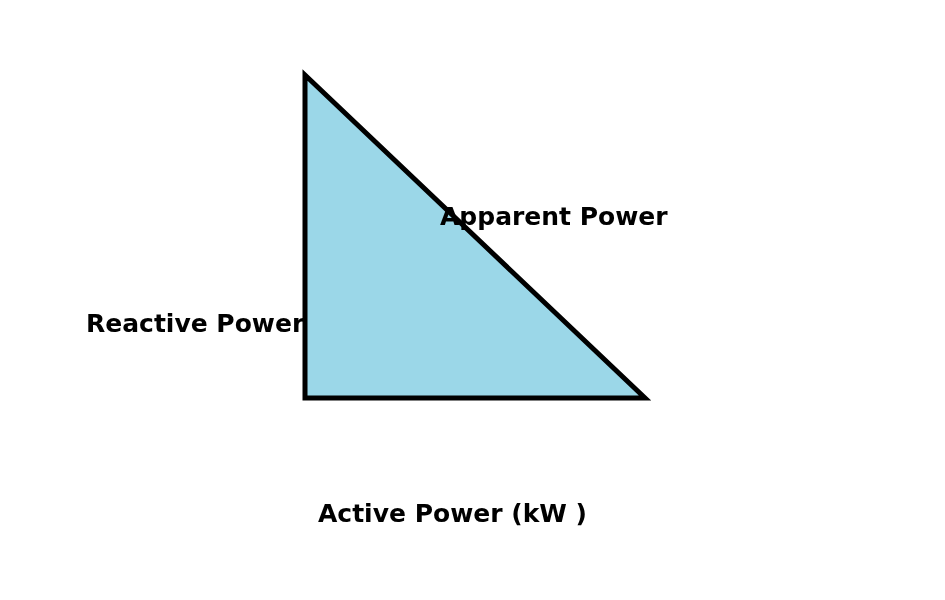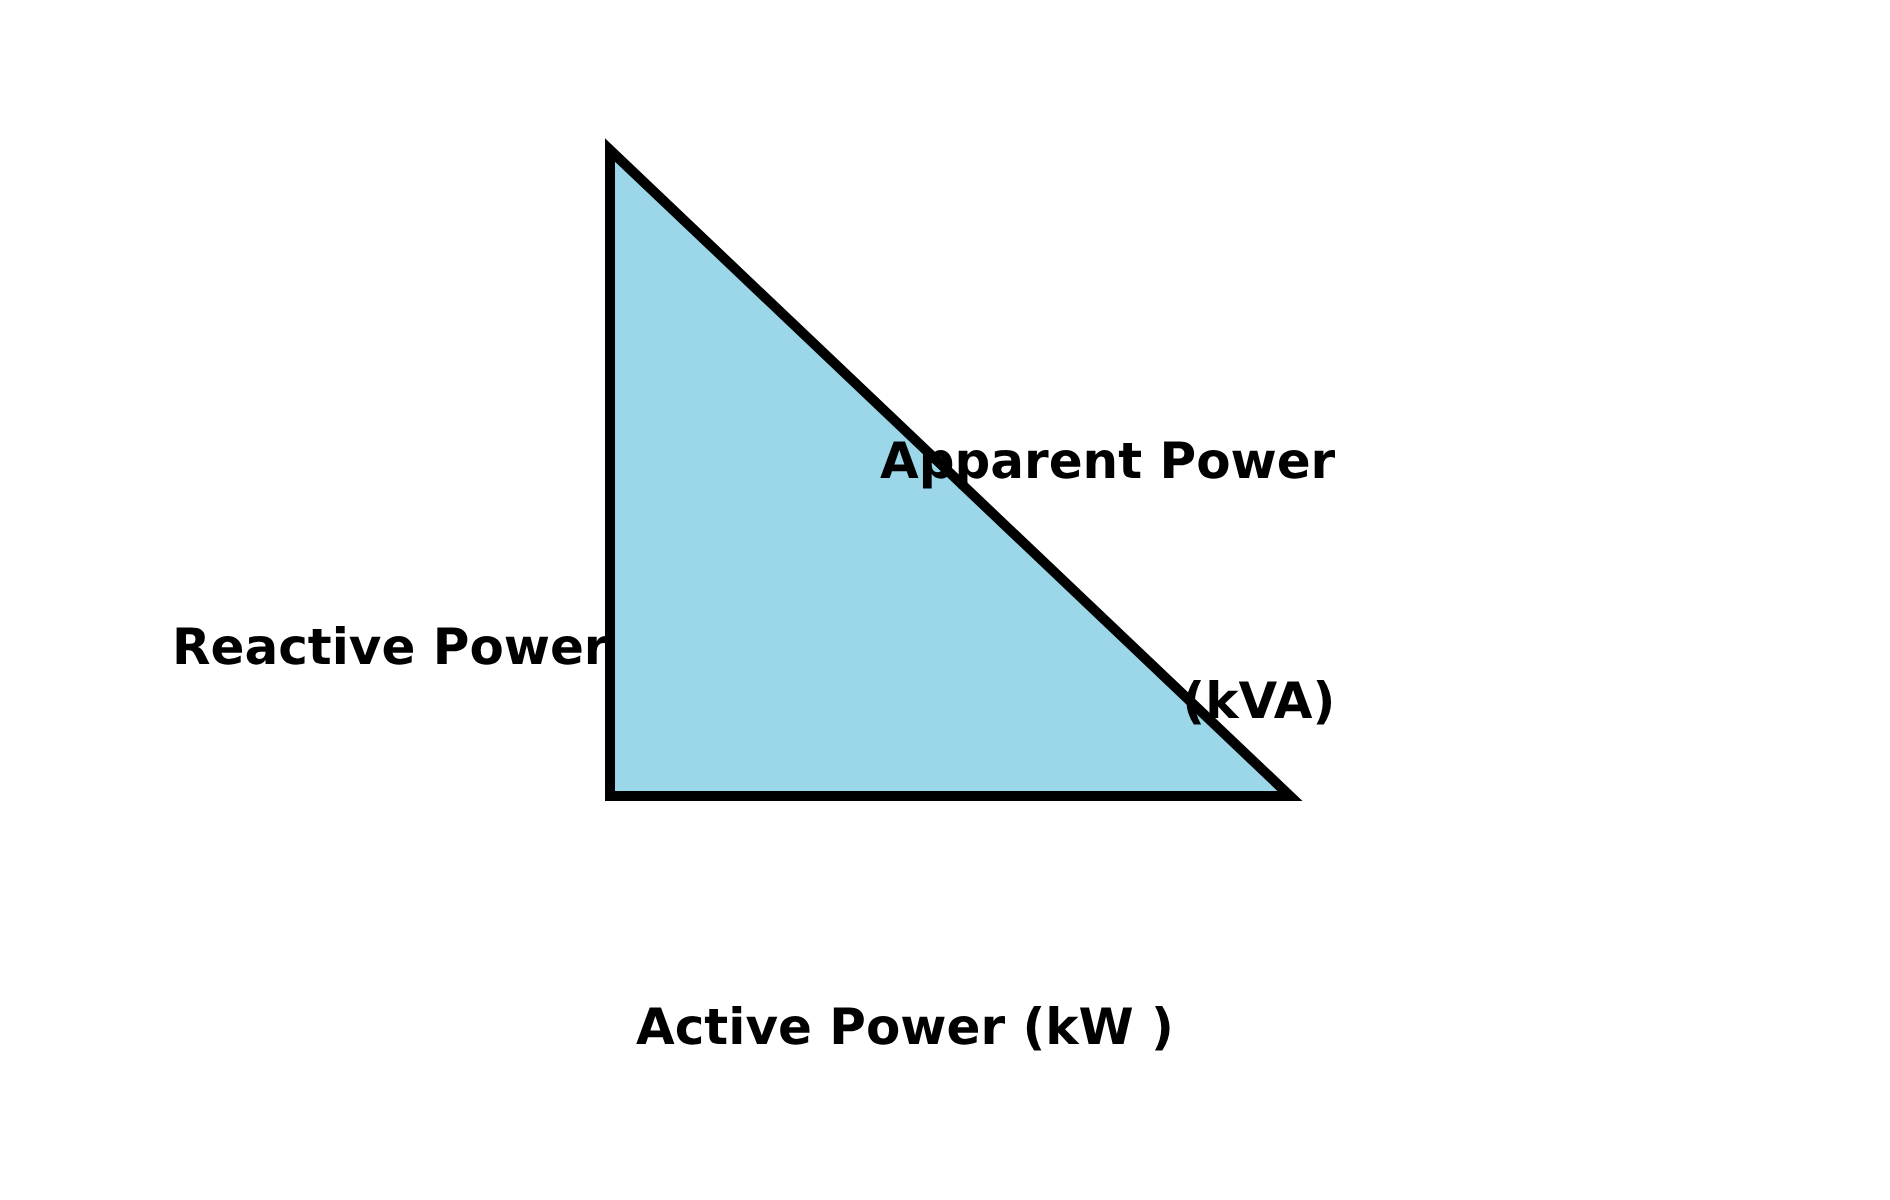--- a/index.html
+++ b/index.html
@@ -45,22 +45,22 @@
   }
 
   #label-reactive-power {
     left: 86px;
     top: 224px;
     text-align: left;
   }
 
   #label-apparent-power {
     left: 440px;
-    top: 131px;
-    text-align: right;
+    top: 117px;
+    text-align: center;
   }
 
   #label-active-power {
     left: 318px;
     top: 414px;
     text-align: left;
   }
 
   .label-line {
     display: block;
@@ -74,20 +74,19 @@
   <svg id="power-triangle-svg" viewBox="0 0 945 600" xmlns="http://www.w3.org/2000/svg">
     <polygon points="305,75 305,398 645,398" fill="#9BD7E8" stroke="#000000" stroke-width="5" stroke-linejoin="miter" stroke-miterlimit="10"></polygon>
   </svg>
 
   <div class="diagram-label" id="label-reactive-power" style="color: rgb(0, 0, 0);">
     <span class="label-line">Reactive Power</span>
   </div>
 
   <div class="diagram-label" id="label-apparent-power" style="color: rgb(0, 0, 0);">
     <span class="label-line">Apparent Power</span>
-    <span class="label-line">(kVA)</span>
   </div>
 
   <div class="diagram-label" id="label-active-power" style="color: rgb(0, 0, 0);">
     <span class="label-line">Active Power (kW )</span>
   </div>
 
 </div>
 
 </body></html>

